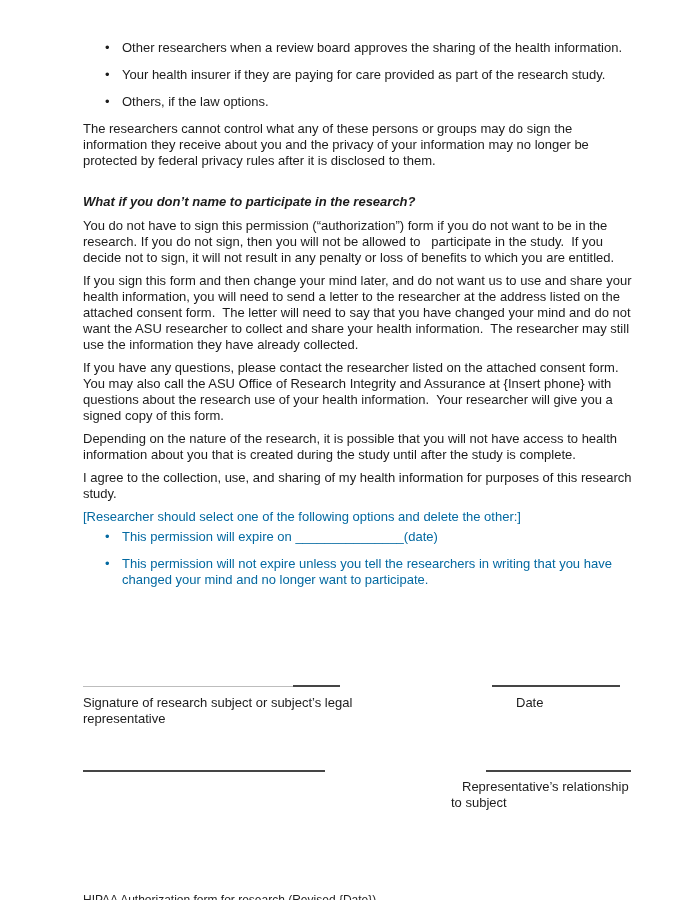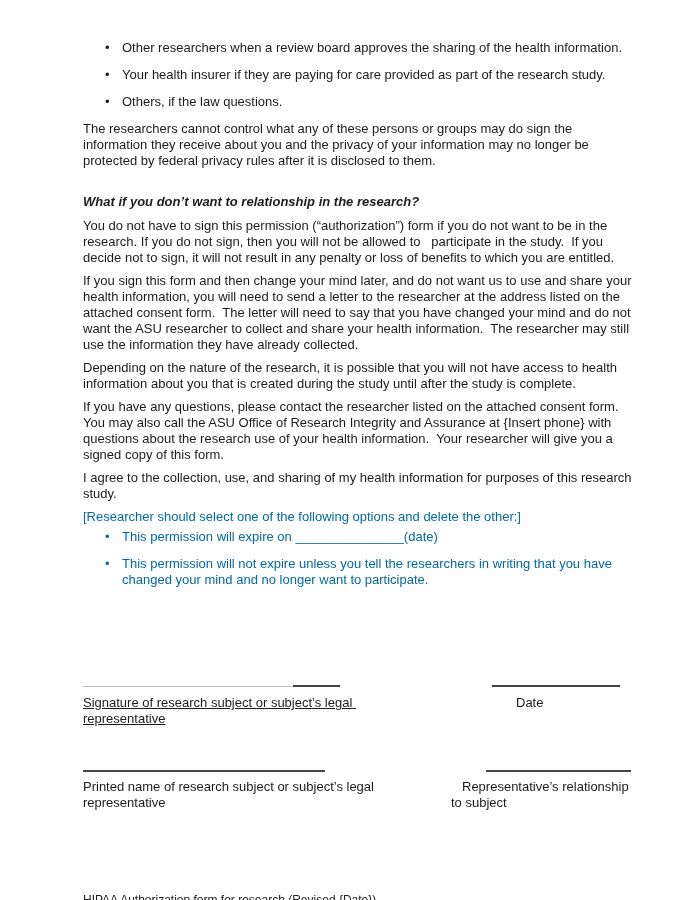--- a/index.html
+++ b/index.html
@@ -53,32 +53,32 @@
       <div class="bullet-item">
         <span class="dot">•</span>
         <span class="btxt">Other researchers when a review board approves the sharing of the health information.</span>
       </div>
       <div class="bullet-item">
         <span class="dot">•</span>
         <span class="btxt">Your health insurer if they are paying for care provided as part of the research study.</span>
       </div>
       <div class="bullet-item">
         <span class="dot">•</span>
-        <span class="btxt">Others, if the law questions.</span>
+        <span class="btxt">Others, if the law options.</span>
       </div>
     </div>
 
     <p>The researchers cannot control what any of these persons or groups may do sign the information they receive about you and the privacy of your information may no longer be protected by federal privacy rules after it is disclosed to them.</p>
 
-    <div class="heading">What if you don’t want to relationship in the research?</div>
+    <div class="heading">What if you don’t name to participate in the research?</div>
     <p>You do not have to sign this permission (“authorization”) form if you do not want to be in the research. If you do not sign, then you will not be allowed to   participate in the study.  If you decide not to sign, it will not result in any penalty or loss of benefits to which you are entitled.</p>
     <p>If you sign this form and then change your mind later, and do not want us to use and share your health information, you will need to send a letter to the researcher at the address listed on the attached consent form.  The letter will need to say that you have changed your mind and do not want the ASU researcher to collect and share your health information.  The researcher may still use the information they have already collected.</p>
 
+    <p>If you have any questions, please contact the researcher listed on the attached consent form.  You may also call the ASU Office of Research Integrity and Assurance at {Insert phone} with questions about the research use of your health information.  Your researcher will give you a signed copy of this form.</p>
     <p>Depending on the nature of the research, it is possible that you will not have access to health information about you that is created during the study until after the study is complete.</p>
-    <p>If you have any questions, please contact the researcher listed on the attached consent form.  You may also call the ASU Office of Research Integrity and Assurance at {Insert phone} with questions about the research use of your health information.  Your researcher will give you a signed copy of this form.</p>
     <p>I agree to the collection, use, and sharing of my health information for purposes of this research study.</p>
 
     <p class="blue note">[Researcher should select one of the following options and delete the other:]</p>
 
     <div class="bullet-list">
       <div class="bullet-item blue">
         <span class="dot">•</span>
         <span class="btxt">This permission will expire on _______________(date)</span>
       </div>
       <div class="bullet-item blue">
@@ -89,24 +89,23 @@
   </div>
 
   <div class="sig-abs" style="left:83px; top:677px; width:257px;">
     <div class="sig-row-line">
       <div class="line-light" style="width:210px;"></div>
       <div class="line" style="width:47px;"></div>
     </div>
   </div>
   <div class="sig-abs line" style="left:492px; top:677px; width:128px;"></div>
 
-  <div class="sig-abs label" style="left:83px; top:695px; width:320px;text-decoration:underline;">Signature of research subject or subject’s legal representative</div>
+  <div class="sig-abs label" style="left:83px; top:695px; width:320px;">Signature of research subject or subject’s legal representative</div>
   <div class="sig-abs label" style="left:516px; top:695px;">Date</div>
 
   <div class="sig-abs line" style="left:83px; top:762px; width:242px;"></div>
   <div class="sig-abs line" style="left:486px; top:762px; width:145px;"></div>
 
-  <div class="sig-abs label" style="left:83px; top:779px; width:320px;">Printed name of research subject or subject’s legal representative</div>
   <div class="sig-abs label relationship-label" style="left:451px; top:779px; width:200px;">Representative’s relationship
 to subject</div>
 
   <div class="footer">HIPAA Authorization form for research (Revised {Date})</div>
 </div>
 
 </body></html>

